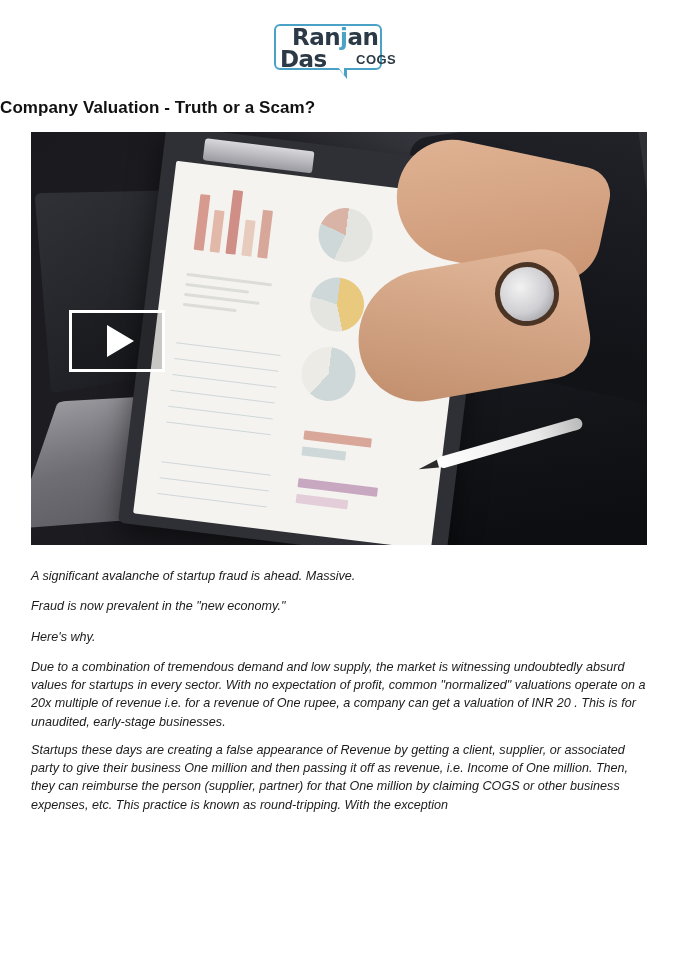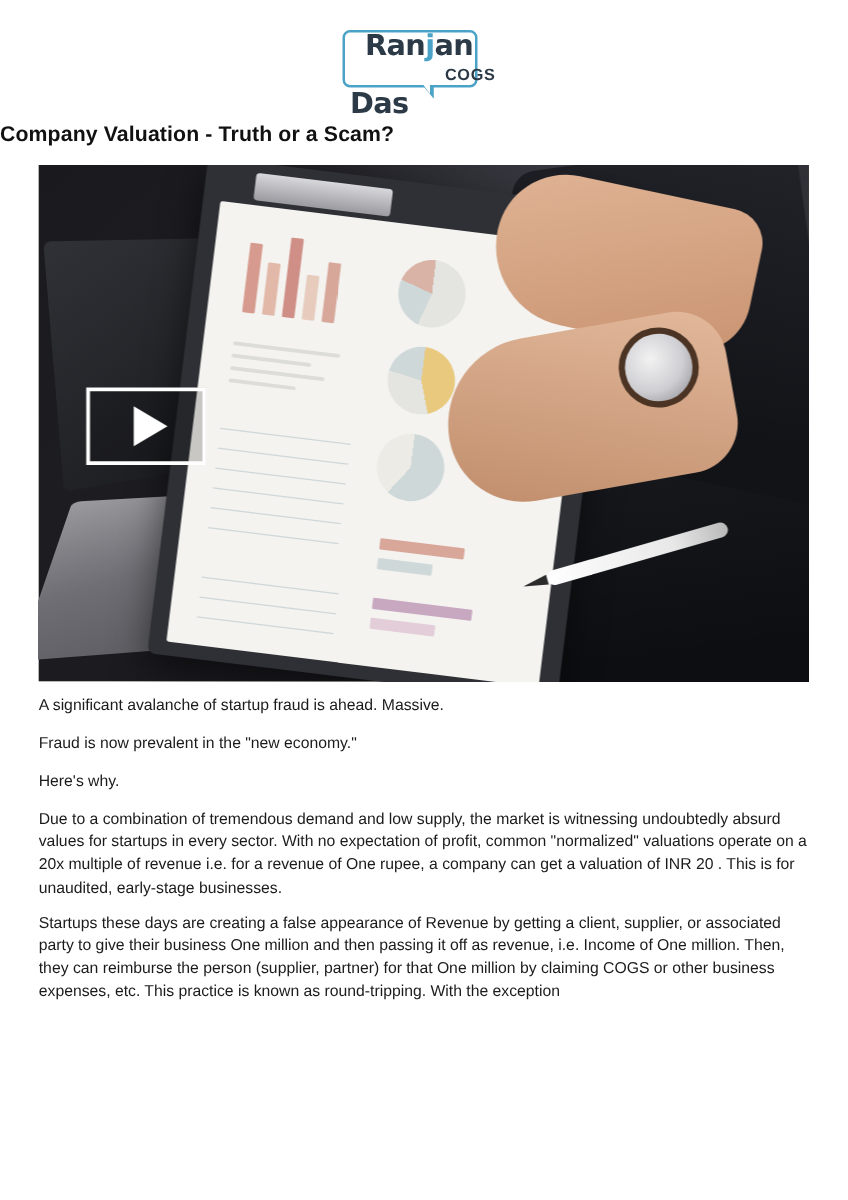--- a/index.html
+++ b/index.html
@@ -81,21 +81,20 @@
   .logo-line1 .accent { color: #4aa3c7; }
   .logo-line2 {
     position: absolute;
     left: 6px;
     top: 22px;
     font-size: 23px;
     font-weight: bold;
     color: #2b3a46;
     letter-spacing: -0.5px;
     font-family: "DejaVu Sans", sans-serif;
-    margin-top: 24px;
   }
   .logo-talks {
     position: absolute;
     left: 82px;
     top: 28px;
     font-size: 13px;
     font-weight: bold;
     color: #2b3a46;
     letter-spacing: 0.5px;
   }
@@ -296,25 +295,26 @@
     width: 0;
     height: 0;
     border-top: 16px solid transparent;
     border-bottom: 16px solid transparent;
     border-left: 27px solid #ffffff;
     margin-left: 6px;
   }
 
   
   .body-text {
-    margin: 10px 31px 0 31px;
+    margin: 22px 31px 0 31px;
     width: 616px;
     font-size: 12.6px;
     line-height: 1.45;
     color: #1b1b1b;
+    font-style: italic;
   }
   .body-text p {
     margin: 0 0 12px 0;
   }
   .body-text p.tight {
     margin-bottom: 10px;
   }
 </style>
 </head>
 <body>

